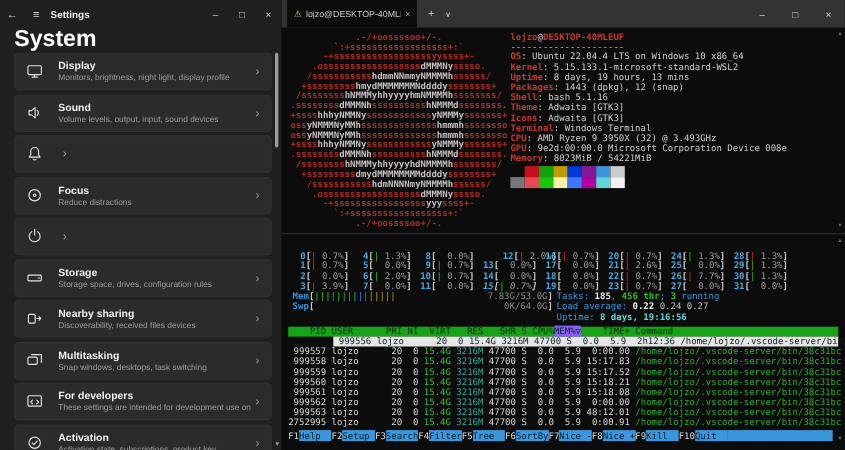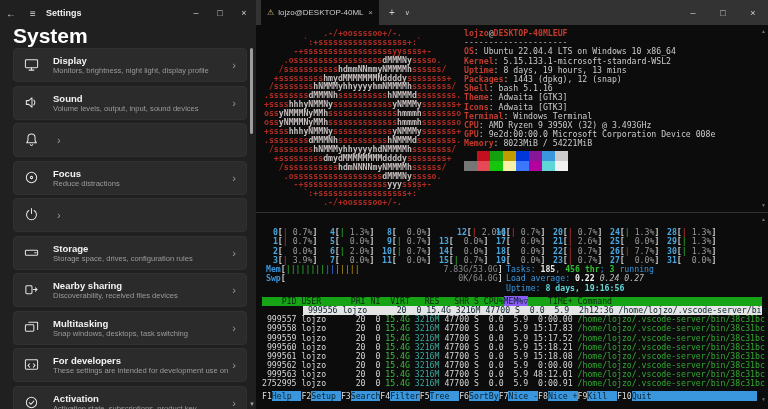--- a/index.html
+++ b/index.html
@@ -66,21 +66,21 @@
   .c-id { color:#4aa8e0; font-weight:bold; }
   .c-brk { color:#cccccc; font-weight:bold; }
   .c-pct { color:#9a9a9a; }
   .bar-red { color:#d13438; } .bar-green { color:#2fbf2f; }
   .bar-blue { color:#3B78FF; } .bar-yellow { color:#C19C00; }
   .memline { position:absolute; font-size:8.2px; line-height:9px; }
   .m-lab { color:#3A96DD; font-weight:bold; }
   .m-val { color:#8a8a8a; }
   .t-line { position:absolute; font-size:8.2px; line-height:9px; }
   .seg-label { color:#3A96DD; } .seg-white { color:#e8e8e8; font-weight:bold; }
-  .seg-green { color:#2fbf2f; font-weight:bold; } .seg-text { color:#bbbbbb;font-style:italic; }
+  .seg-green { color:#2fbf2f; font-weight:bold; } .seg-text { color:#bbbbbb; }
   .seg-bold { color:#f2f2f2; font-weight:bold; } .seg-cyanb { color:#61D6D6; font-weight:bold; }
 
   
   #ptable { position:absolute; left:6px; top:297px; width:500px; font-size:8.2px; line-height:9.15px; }
   .hrow { background:#16a316; color:#08260a; }
   .hrow .sortcol { background:#8b5cf6; color:#07222e;margin-top:16px; }
   .prow span.c-def { color:#d6d6d6; }
   .prow span.c-virt { color:#3dbf3d; }
   .prow span.c-res { color:#38a89d; }
   .prow span.c-cmd { color:#31a831; }
@@ -268,21 +268,21 @@
       <div class="cpu-cell mono" style="left: 69px; top: 237.3px;"><span class="c-id"> 5</span><span class="c-brk">[</span><span> </span><span class="c-pct"> 0.0%</span><span class="c-brk">]</span></div>
       <div class="cpu-cell mono" style="left: 69px; top: 246.6px;"><span class="c-id"> 6</span><span class="c-brk">[</span><span class="bar-green">|</span><span class="c-pct"> 2.0%</span><span class="c-brk">]</span></div>
       <div class="cpu-cell mono" style="left: 69px; top: 255.9px;"><span class="c-id"> 7</span><span class="c-brk">[</span><span> </span><span class="c-pct"> 0.0%</span><span class="c-brk">]</span></div>
       <div class="cpu-cell mono" style="left: 126px; top: 228px;"><span class="c-id"> 8</span><span class="c-brk">[</span><span> </span><span class="c-pct"> 0.0%</span><span class="c-brk">]</span></div>
       <div class="cpu-cell mono" style="left: 126px; top: 237.3px;"><span class="c-id"> 9</span><span class="c-brk">[</span><span class="bar-green">|</span><span class="c-pct"> 0.7%</span><span class="c-brk">]</span></div>
       <div class="cpu-cell mono" style="left: 126px; top: 246.6px;"><span class="c-id">10</span><span class="c-brk">[</span><span class="bar-green">|</span><span class="c-pct"> 0.7%</span><span class="c-brk">]</span></div>
       <div class="cpu-cell mono" style="left: 126px; top: 255.9px;"><span class="c-id">11</span><span class="c-brk">[</span><span> </span><span class="c-pct"> 0.0%</span><span class="c-brk">]</span></div>
       <div class="cpu-cell mono" style="left: 183px; top: 228px; margin-left: 18px;"><span class="c-id">12</span><span class="c-brk">[</span><span class="bar-red">|</span><span class="c-pct"> 2.0%</span><span class="c-brk">]</span></div>
       <div class="cpu-cell mono" style="left: 183px; top: 237.3px;"><span class="c-id">13</span><span class="c-brk">[</span><span> </span><span class="c-pct"> 0.0%</span><span class="c-brk">]</span></div>
       <div class="cpu-cell mono" style="left: 183px; top: 246.6px;"><span class="c-id">14</span><span class="c-brk">[</span><span> </span><span class="c-pct"> 0.0%</span><span class="c-brk">]</span></div>
-      <div class="cpu-cell mono" style="left: 183px; top: 255.9px;"><span class="c-id">15</span><span class="c-brk">[</span><span class="bar-green">|</span><span class="c-pct"> 0.7%</span><span class="c-brk">]</span></div>
+      <div class="cpu-cell mono" style="left: 183px; top: 255.9px; font-style: italic;"><span class="c-id">15</span><span class="c-brk">[</span><span class="bar-green">|</span><span class="c-pct"> 0.7%</span><span class="c-brk">]</span></div>
       <div class="cpu-cell mono" style="left: 240px; top: 228px;"><span class="c-id">16</span><span class="c-brk">[</span><span class="bar-red">|</span><span class="c-pct"> 0.7%</span><span class="c-brk">]</span></div>
       <div class="cpu-cell mono" style="left: 240px; top: 237.3px;"><span class="c-id">17</span><span class="c-brk">[</span><span> </span><span class="c-pct"> 0.0%</span><span class="c-brk">]</span></div>
       <div class="cpu-cell mono" style="left: 240px; top: 246.6px;"><span class="c-id">18</span><span class="c-brk">[</span><span> </span><span class="c-pct"> 0.0%</span><span class="c-brk">]</span></div>
       <div class="cpu-cell mono" style="left: 240px; top: 255.9px;"><span class="c-id">19</span><span class="c-brk">[</span><span> </span><span class="c-pct"> 0.0%</span><span class="c-brk">]</span></div>
       <div class="cpu-cell mono" style="left: 297px; top: 228px;"><span class="c-id">20</span><span class="c-brk">[</span><span class="bar-red">|</span><span class="c-pct"> 0.7%</span><span class="c-brk">]</span></div>
       <div class="cpu-cell mono" style="left: 297px; top: 237.3px;"><span class="c-id">21</span><span class="c-brk">[</span><span class="bar-red">|</span><span class="c-pct"> 2.6%</span><span class="c-brk">]</span></div>
       <div class="cpu-cell mono" style="left: 297px; top: 246.6px;"><span class="c-id">22</span><span class="c-brk">[</span><span class="bar-red">|</span><span class="c-pct"> 0.7%</span><span class="c-brk">]</span></div>
       <div class="cpu-cell mono" style="left: 297px; top: 255.9px;"><span class="c-id">23</span><span class="c-brk">[</span><span class="bar-red">|</span><span class="c-pct"> 0.7%</span><span class="c-brk">]</span></div>
       <div class="cpu-cell mono" style="left: 354px; top: 228px;"><span class="c-id">24</span><span class="c-brk">[</span><span class="bar-green">|</span><span class="c-pct"> 1.3%</span><span class="c-brk">]</span></div>
       <div class="cpu-cell mono" style="left: 354px; top: 237.3px;"><span class="c-id">25</span><span class="c-brk">[</span><span> </span><span class="c-pct"> 0.0%</span><span class="c-brk">]</span></div>

